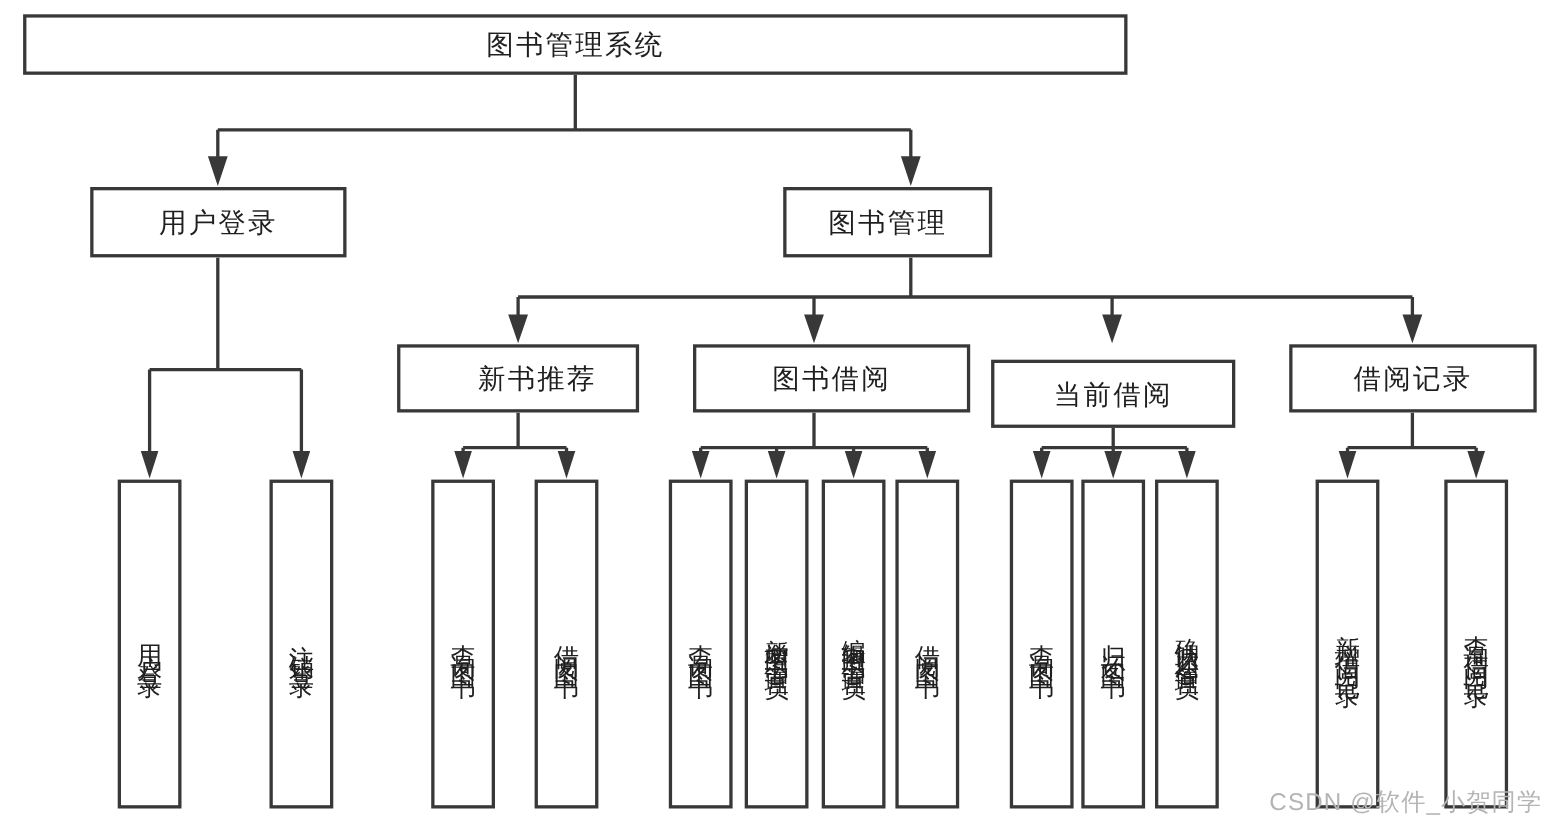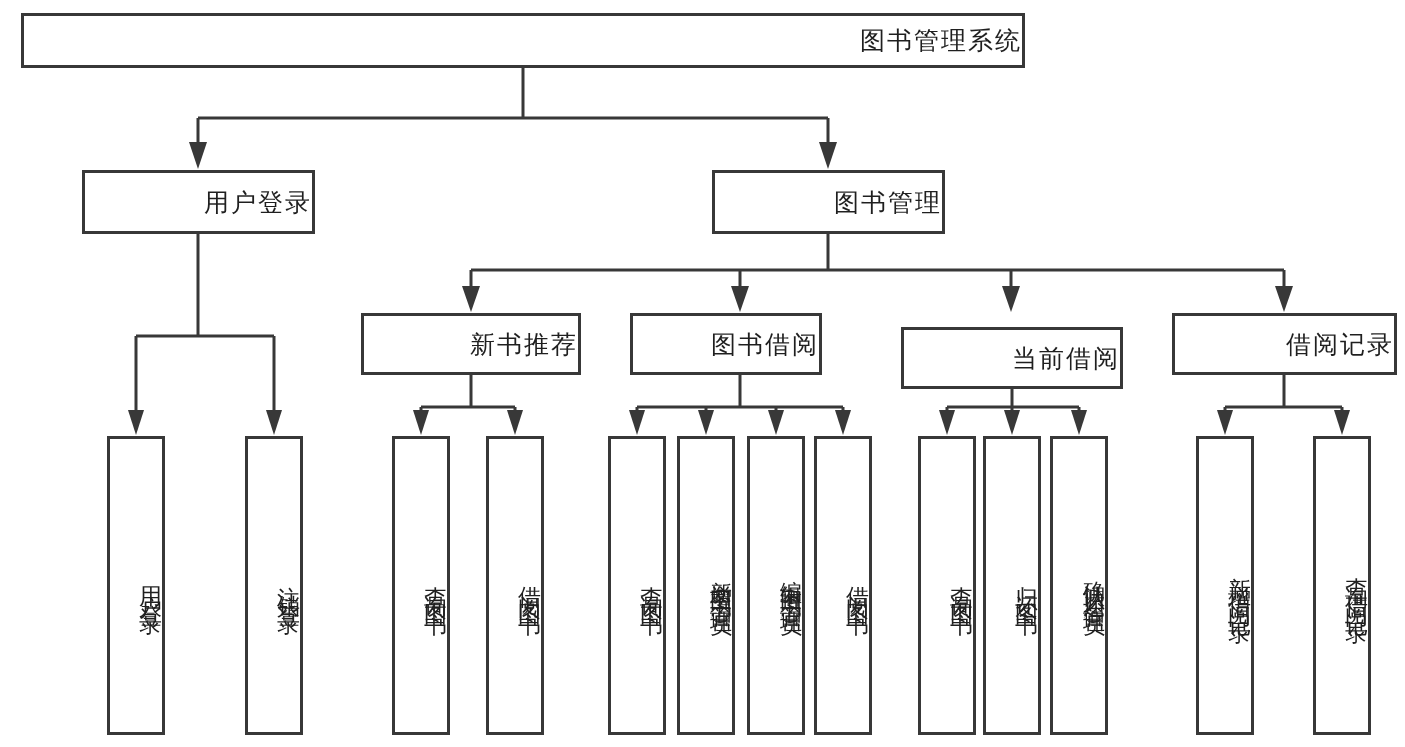--- a/index.html
+++ b/index.html
@@ -6,37 +6,37 @@
   body{
     width:1405px;height:747px;position:relative;overflow:hidden;
     background:#ffffff;
     font-family:"Liberation Sans","DejaVu Sans",sans-serif;
     color:#1f1f1f;
   }
   .stage{position:absolute;inset:0;width:1405px;height:747px;}
   svg.wires{position:absolute;left:0;top:0;z-index:1;}
   .box{
     position:absolute;box-sizing:border-box;background:#ffffff;
-    border:3px solid #383838;display:flex;align-items:center;justify-content:flex-end;
+    border:3px solid #383838;display:flex;align-items:center;justify-content:center;
     z-index:2;
   }
   .box.h span{
     font-size:25px;letter-spacing:2px;color:#1f1f1f;white-space:nowrap;
   }
   .box.v span{
     writing-mode:vertical-rl;
     font-size:23px;letter-spacing:9px;color:#1f1f1f;
     line-height:1;
   }
   .box.v span.long{letter-spacing:5px;font-size:22px;}
   .root  {left:21px;  top:13px;  width:1004px;height:55px;}
   .login {left:82px;  top:170px; width:233px; height:64px;}
-  .manage{left:712px; top:170px; width:233px; height:64px;}
+  .manage{left:712px; top:170px; width:190px; height:64px;}
   .m1{left:361px; top:313px;width:220px;height:62px;padding-left:35px;}
-  .m2{left:630px; top:313px;width:192px;height:62px;}
+  .m2{left:630px; top:313px;width:252px;height:62px;}
   .m3{left:901px; top:313px;width:222px;height:62px;margin-top:14px;}
   .m4{left:1172px;top:313px;width:225px;height:62px;}
   .leaf{top:436px;height:299px;width:58px;}
   .l1a{left:107px;} .l1b{left:245px;}
   .l2a{left:392px;} .l2b{left:486px;}
   .l3a{left:608px;} .l3b{left:677px;} .l3c{left:747px;} .l3d{left:814px;}
   .l4a{left:918px;} .l4b{left:983px;} .l4c{left:1050px;}
   .l5a{left:1196px;} .l5b{left:1313px;}
   .watermark{
     position:absolute;right:3px;top:714px;z-index:5;
@@ -147,13 +147,14 @@
     <span class="long">确认归还（管理员）</span>
   </div>
 
   <div class="box v leaf l5a">
     <span>新增借阅记录</span>
   </div>
   <div class="box v leaf l5b">
     <span>查询借阅记录</span>
   </div>
 
+  <div class="watermark">CSDN @软件_小贺同学</div>
 </div>
 
 </body></html>

